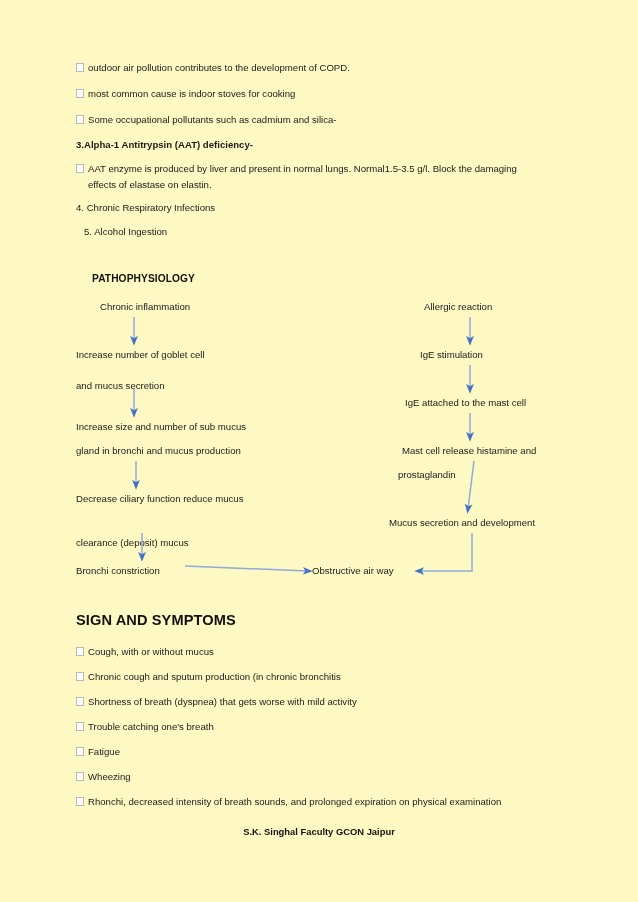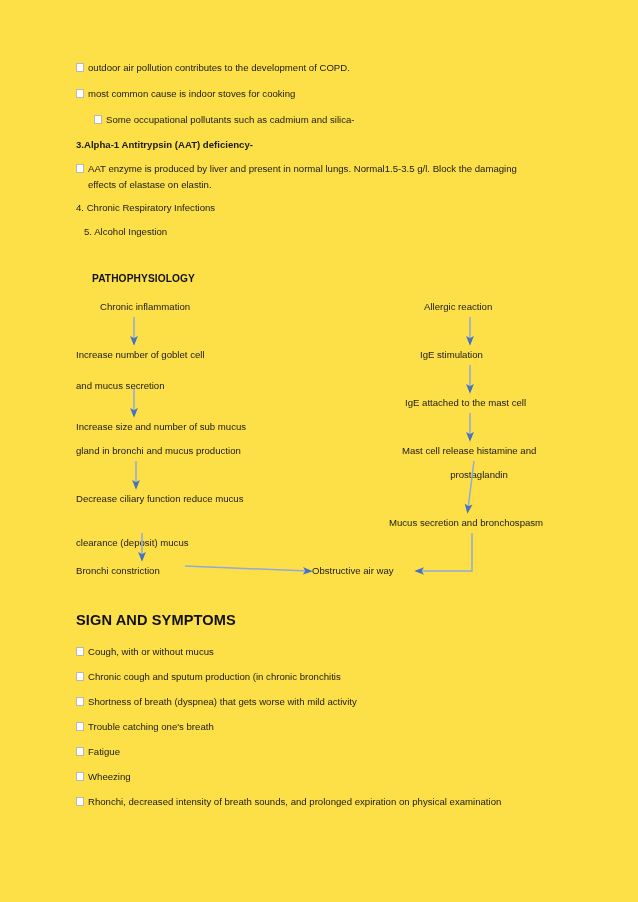--- a/index.html
+++ b/index.html
@@ -12,21 +12,21 @@
     height: 902px;
     position: relative;
     font-family: "Liberation Sans", sans-serif;
     color: #1a1a1a;
     overflow: hidden;
   }
 
   .page {
     position: absolute;
     inset: 0;
-    background: #fde047;
+    background: #fef9c3;
   }
 
   
   .para {
     position: absolute;
     font-size: 9.6px;
     line-height: 15.5px;
     color: #1a1a1a;
     white-space: pre-wrap;
   }
@@ -70,21 +70,21 @@
     height: 902px;
     pointer-events: none;
   }
   .node {
     position: absolute;
     font-size: 9.6px;
     line-height: 15.5px;
     color: #1a1a1a;
     white-space: nowrap;
   }
-  .node.indent { text-align: center; }
+  .node.indent { text-align: left; }
 
   
   #footer {
     position: absolute;
     left: 0;
     right: 0;
     top: 826px;
     text-align: center;
     font-size: 9.4px;
     font-weight: bold;
@@ -99,21 +99,21 @@
   <div class="bullet-row" style="left:76px; top:60px; width:500px;">
     <span class="tofu"></span>
     <span class="bullet-text">outdoor air pollution contributes to the development of COPD.</span>
   </div>
 
   <div class="bullet-row" style="left:76px; top:86px; width:500px;">
     <span class="tofu"></span>
     <span class="bullet-text">most common cause is indoor stoves for cooking</span>
   </div>
 
-  <div class="bullet-row" style="left:76px; top:112px; width:500px;padding-left:18px;">
+  <div class="bullet-row" style="left:58px; top:112px; width:500px;padding-left:18px;">
     <span class="tofu"></span>
     <span class="bullet-text">Some occupational pollutants such as cadmium and silica-</span>
   </div>
 
   <div class="para bold" style="left:76px; top:137px; width:500px;">3.Alpha-1 Antitrypsin (AAT) deficiency-</div>
 
   <div class="bullet-row" style="left:76px; top:161px; width:452px;">
     <span class="tofu"></span>
     <span class="bullet-text" style="white-space:normal;">AAT enzyme is produced by liver and present in normal lungs. Normal1.5-3.5 g/l. Block the damaging effects of elastase on elastin.</span>
   </div>
@@ -143,21 +143,21 @@
   <div class="node" style="left:424px; top:299px;">Allergic reaction</div>
 
   <div class="node" style="left:420px; top:347px;">IgE stimulation</div>
 
   <div class="node" style="left:405px; top:395px;">IgE attached to the mast cell</div>
 
   <div class="node" style="left:402px; top:443px;">Mast cell release histamine and</div>
 
   <div class="node indent" style="left:398px; top:467px; width:162px;">prostaglandin</div>
 
-  <div class="node" style="left:389px; top:515px;">Mucus secretion and bronchospasm</div>
+  <div class="node" style="left:389px; top:515px;">Mucus secretion and development</div>
 
   <div class="node" style="left:312px; top:563px;">Obstructive air way</div>
 
   <svg id="flowchart" viewBox="0 0 638 902" width="638" height="902" xmlns="http://www.w3.org/2000/svg">
     <defs>
       <marker id="ah" markerWidth="7" markerHeight="7" refX="3.4" refY="3" orient="auto" markerUnits="strokeWidth">
         <path d="M0,0.4 L6.6,3 L0,5.6 L1.6,3 Z" fill="#4472c4"></path>
       </marker>
     </defs>
 
@@ -209,14 +209,15 @@
   <div class="bullet-row" style="left:76px; top:769px; width:510px;">
     <span class="tofu"></span>
     <span class="bullet-text">Wheezing</span>
   </div>
 
   <div class="bullet-row" style="left:76px; top:794px; width:512px;">
     <span class="tofu"></span>
     <span class="bullet-text">Rhonchi, decreased intensity of breath sounds, and prolonged expiration on physical examination</span>
   </div>
 
+  <div id="footer">S.K. Singhal Faculty GCON Jaipur</div>
 
 </div>
 
 </body></html>

